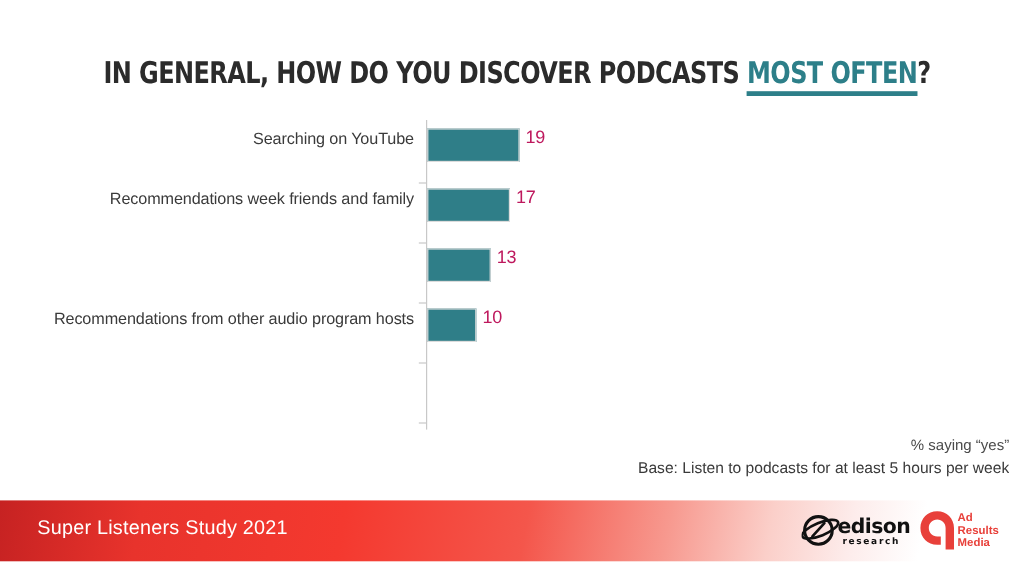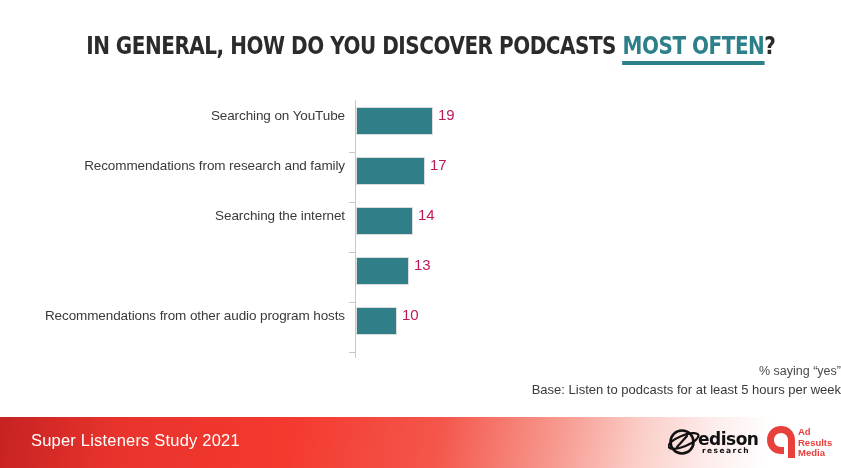--- a/index.html
+++ b/index.html
@@ -11,21 +11,21 @@
     height: 468px;
     background: #ffffff;
     font-family: "Liberation Sans", sans-serif;
     overflow: hidden;
     position: relative;
   }
 
   
   .title-wrap {
     position: absolute;
-    top: 31px;
+    top: 46px;
     left: 0;
     width: 677px;
   }
   .chart-title {
     display: inline-block;
     font-family: "DejaVu Sans", sans-serif;
     font-size: 25px;
     font-weight: bold;
     letter-spacing: -0.6px;
     color: #2b2b2b;
@@ -218,30 +218,25 @@
 
   <div class="rows">
 
     <div class="row">
       <div class="cat-label">Searching on YouTube</div>
       <div class="bar" style="width:77px"></div>
       <div class="value" style="left:438px">19</div>
     </div>
 
     <div class="row">
-      <div class="cat-label">Recommendations from research and family</div>
+      <div class="cat-label">Recommendations week friends and family</div>
       <div class="bar" style="width:69px"></div>
       <div class="value" style="left:430px">17</div>
     </div>
 
-    <div class="row">
-      <div class="cat-label">Searching the internet</div>
-      <div class="bar" style="width:57px"></div>
-      <div class="value" style="left:418px">14</div>
-    </div>
 
     <div class="row">
       <div class="bar" style="width:53px"></div>
       <div class="value" style="left:414px">13</div>
     </div>
 
     <div class="row">
       <div class="cat-label">Recommendations from other audio program hosts</div>
       <div class="bar" style="width:41px"></div>
       <div class="value" style="left:402px">10</div>

